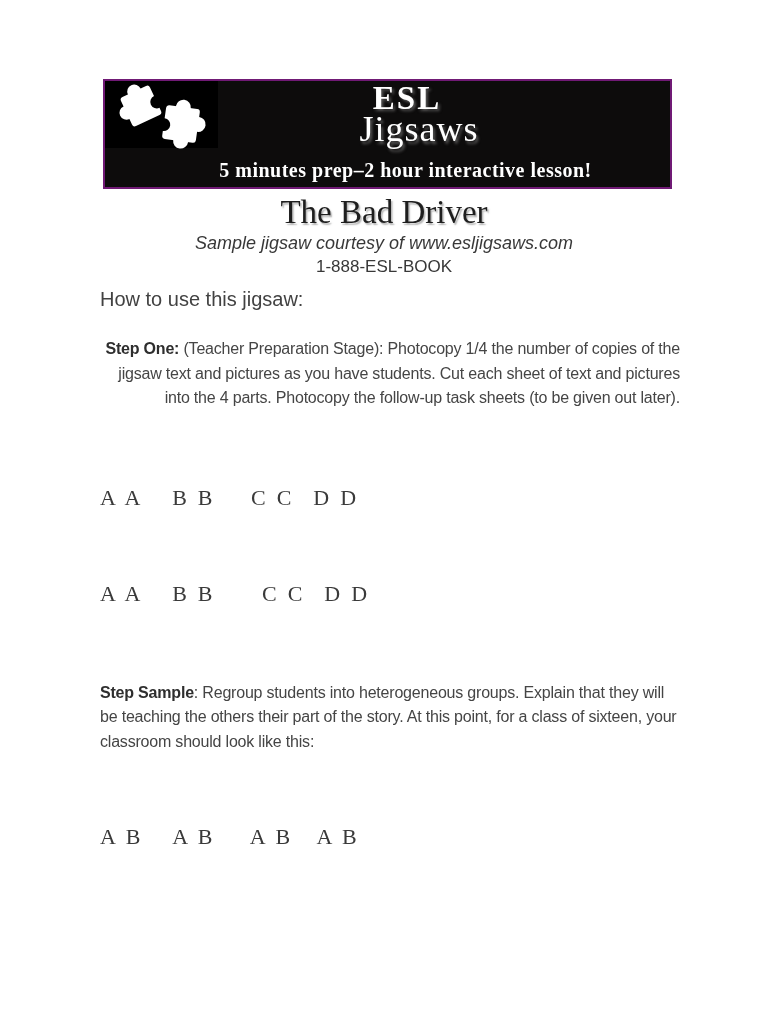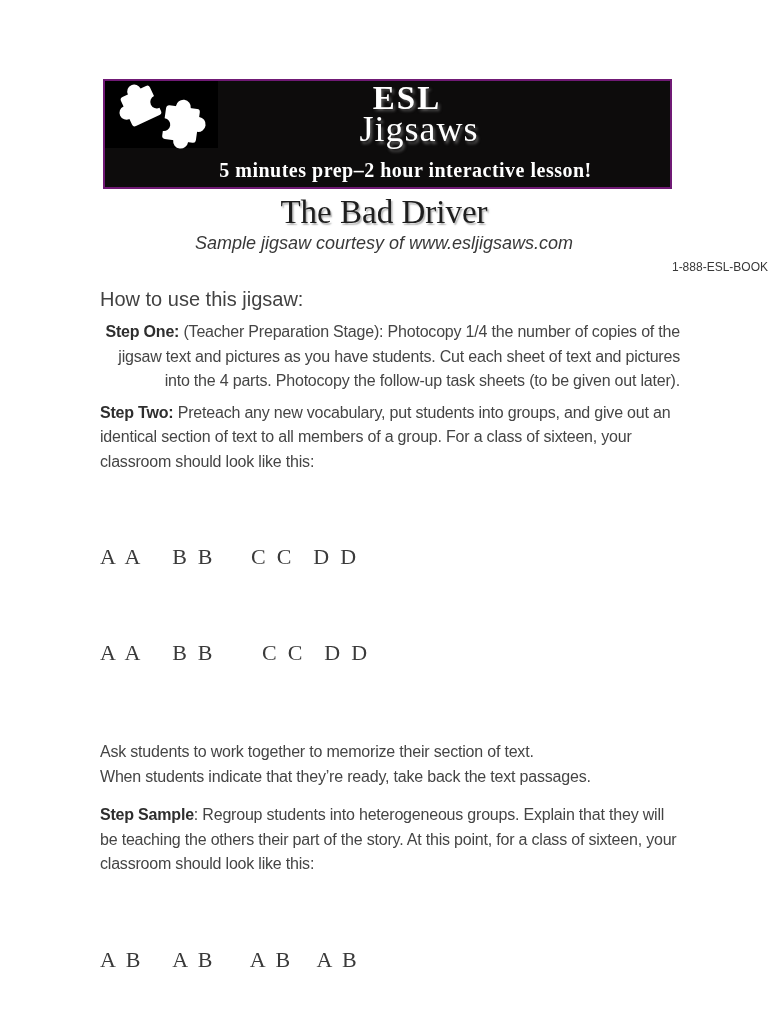--- a/index.html
+++ b/index.html
@@ -61,29 +61,29 @@
     font-size: 33px; line-height: 36px; font-weight: 500;
     color: #1e1e1e;
     text-shadow: 1.5px 1.5px 1.5px rgba(110,110,110,0.5);
   }
   .subtitle {
     position: absolute; top: 232px; left: 0; width: 768px;
     text-align: center; font-size: 18px; line-height: 22px; color: #383838; font-style: italic;
   }
   .phone {
     position: absolute; top: 256px; left: 0; width: 768px;
-    text-align: right; font-size: 12px; line-height: 22px; color: #383838;
+    text-align: center; font-size: 17px; line-height: 22px; color: #383838;
   }
 
   
   .content {
     position: absolute; left: 100px; top: 288px; width: 580px;
     color: #454545;
   }
-  .howto { font-size: 20px; line-height: 22px; margin: 0 0 10px; color: #424242; }
+  .howto { font-size: 20px; line-height: 22px; margin: 0 0 27px; color: #424242; }
   .step, .plain {
     font-size: 16px; line-height: 24.5px; margin: 0;
     letter-spacing: -0.2px;
   }
   .step-label { color: #2e2e2e; }
   .mb7  { margin-bottom: 7px; text-align: right; }
   .mb14 { margin-bottom: 14px; }
   .letters {
     font-family: "Liberation Serif", serif;
     font-size: 22px; line-height: 32px; color: #3a3a3a;
@@ -123,31 +123,26 @@
   <div class="title">The Bad Driver</div>
   <div class="subtitle">Sample jigsaw courtesy of www.esljigsaws.com</div>
   <div class="phone">1-888-ESL-BOOK</div>
 
   <div class="content">
 
     <div class="howto">How to use this jigsaw:</div>
 
     <p class="step mb7"><b class="step-label">Step One:</b><span> (Teacher Preparation Stage): Photocopy 1/4 the number of copies of the jigsaw text and pictures as you have students. Cut each sheet of text and pictures into the 4 parts. Photocopy the follow-up task sheets (to be given out later).</span></p>
 
-    <p class="step"><b class="step-label">Step Two:</b><span> Preteach any new vocabulary, put students into groups, and give out an identical section of text to all members of a group. For a class of sixteen, your classroom should look like this:</span></p>
 
     <div class="letters">
       <div>A  A      B  B       C  C    D  D</div>
       <div>A  A      B  B         C  C    D  D</div>
     </div>
 
-    <p class="plain mb14">
-      <span>Ask students to work together to memorize their section of text.</span><br>
-      <span>When students indicate that they’re ready, take back the text passages.</span>
-    </p>
 
     <p class="step"><b class="step-label">Step Sample</b><span>: Regroup students into heterogeneous groups. Explain that they will be teaching the others their part of the story. At this point, for a class of sixteen, your classroom should look like this:</span></p>
 
     <div class="letters">
       <div>A  B      A  B       A  B     A  B</div>
       
     </div>
 
   </div>
 </div>

